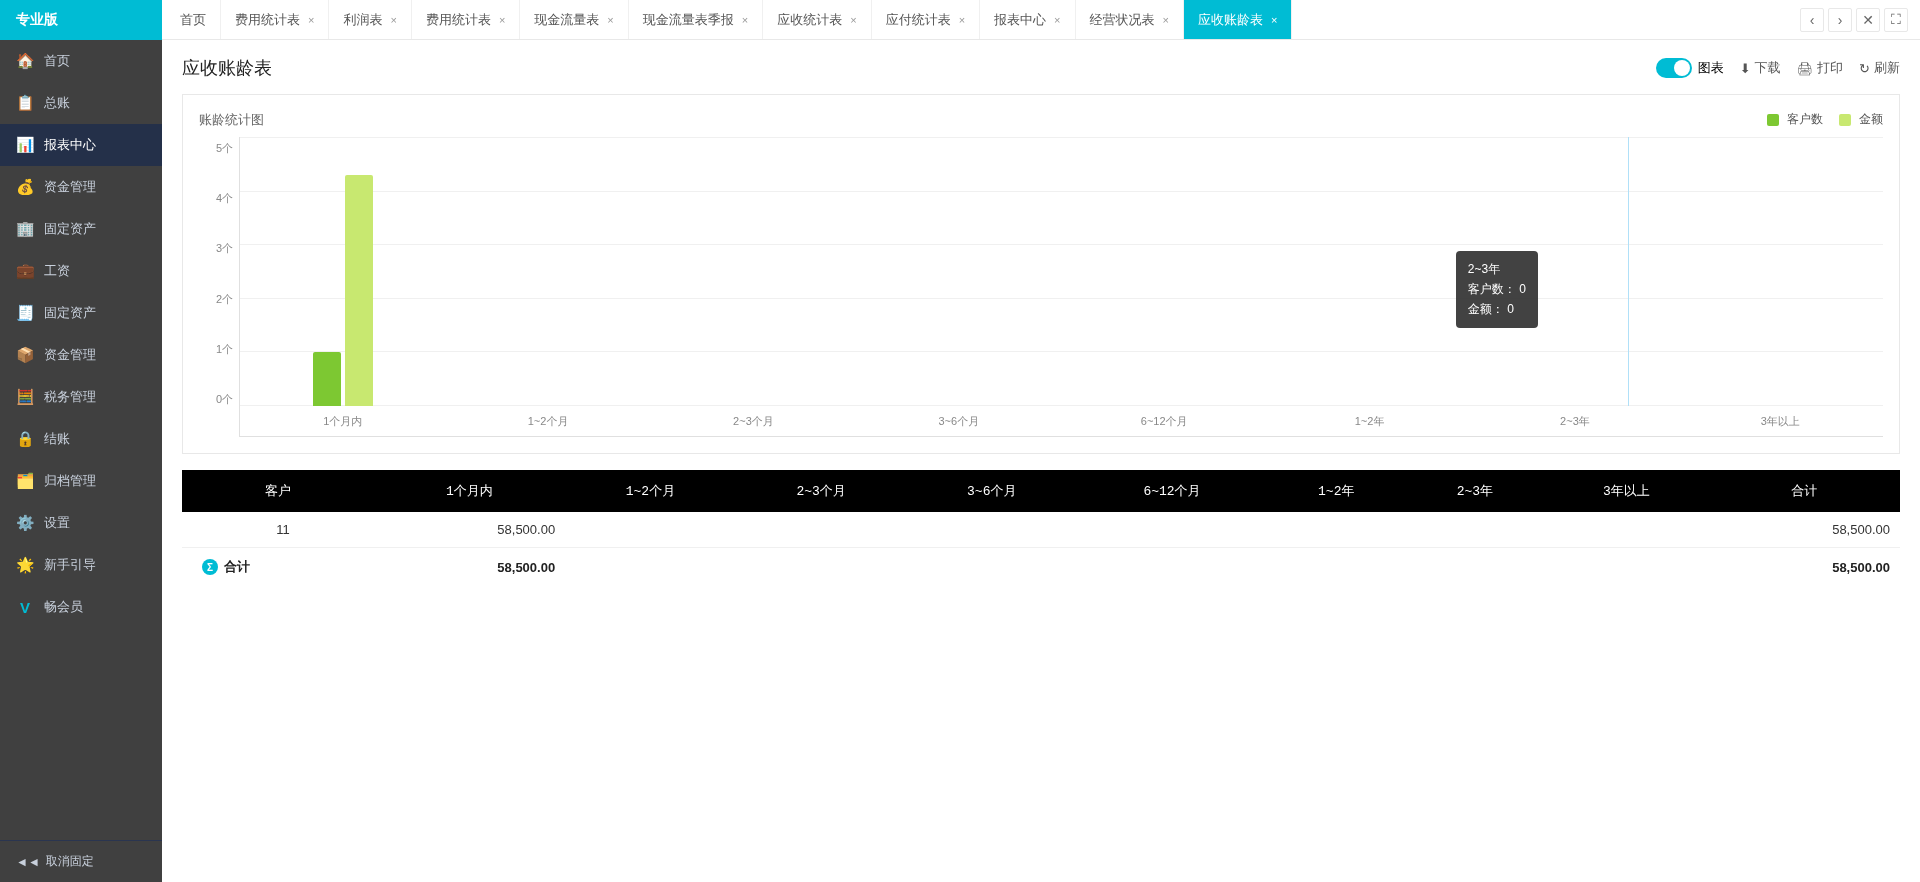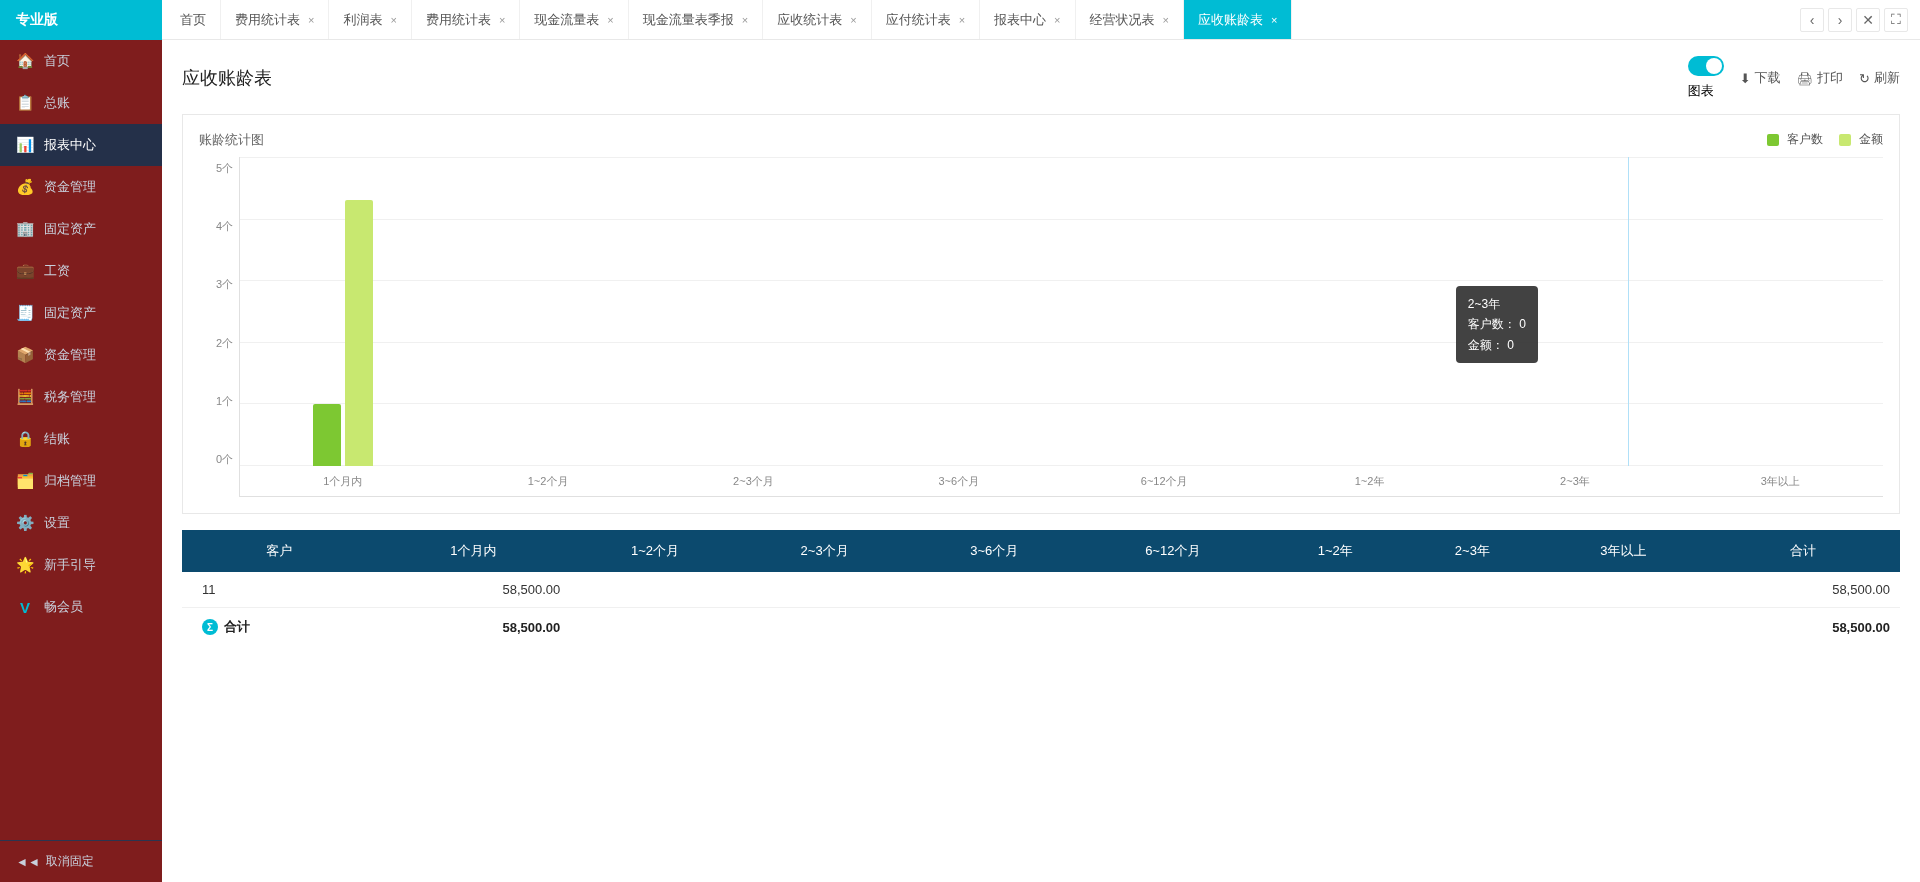--- a/index.html
+++ b/index.html
@@ -1,21 +1,21 @@
 <!DOCTYPE html>
 <html><head>
   <meta charset="utf-8">
   <style>
     * { box-sizing: border-box; margin: 0; padding: 0; }
     body { font-family: "Microsoft YaHei", "PingFang SC", sans-serif; font-size: 13px; background: #f0f2f5; display: flex; height: 882px; overflow: hidden; }
 
     
     .sidebar {
       width: 162px;
-      background: #7f1d1d;
+      background: #404040;
       color: #c8d0dc;
       display: flex;
       flex-direction: column;
       flex-shrink: 0;
       height: 100%;
     }
     .sidebar-logo {
       background: #00bcd4;
       height: 40px;
       display: flex;
@@ -123,22 +123,22 @@
       font-weight: 500;
       color: #222;
     }
     .page-actions {
       display: flex;
       align-items: center;
       gap: 16px;
     }
     .toggle-switch {
       display: flex;
+      align-items: center;
       gap: 6px;
-      flex-direction: column;
     }
     .toggle-track {
       width: 36px; height: 20px;
       background: #00bcd4;
       border-radius: 10px;
       position: relative;
       cursor: pointer;
     }
     .toggle-thumb {
       width: 16px; height: 16px;
@@ -173,21 +173,21 @@
       align-items: center;
       gap: 16px;
       font-size: 12px;
       color: #555;
     }
     .legend-item { display: flex; align-items: center; gap: 8px; }
     .legend-dot { width: 12px; height: 12px; border-radius: 2px; }
 
     .chart-container {
       position: relative;
-      height: 340px;
+      height: 300px;
       display: flex;
     }
     .y-axis-left {
       width: 40px;
       display: flex;
       flex-direction: column;
       justify-content: space-between;
       align-items: flex-end;
       padding-right: 6px;
       font-size: 11px;
@@ -284,40 +284,41 @@
       pointer-events: none;
     }
 
     
     .data-table {
       width: 100%;
       border-collapse: collapse;
       font-size: 13px;
     }
     .data-table thead tr {
-      background: #0c4a6e;
+      background: #000000;
       color: #fff;
+      font-family: Liberation Mono, monospace;
     }
     .data-table thead th {
       padding: 12px 10px;
       text-align: center;
       font-weight: 500;
       border: none;
     }
     .data-table tbody tr {
       background: #fff;
     }
     .data-table tbody tr:nth-child(even) { background: #fafafa; }
     .data-table tbody td {
       padding: 10px 10px;
       text-align: right;
       border-bottom: 1px solid #f0f0f0;
       color: #333;
     }
-    .data-table tbody td:first-child { text-align: left; padding-left: 20px; }
+    .data-table tbody td:first-child { text-align: center; padding-left: 20px; }
     .data-table tfoot tr {
       background: #fff;
     }
     .data-table tfoot td {
       padding: 10px 10px;
       text-align: right;
       font-weight: bold;
       color: #222;
       border-top: 1px solid #e8e8e8;
     }

